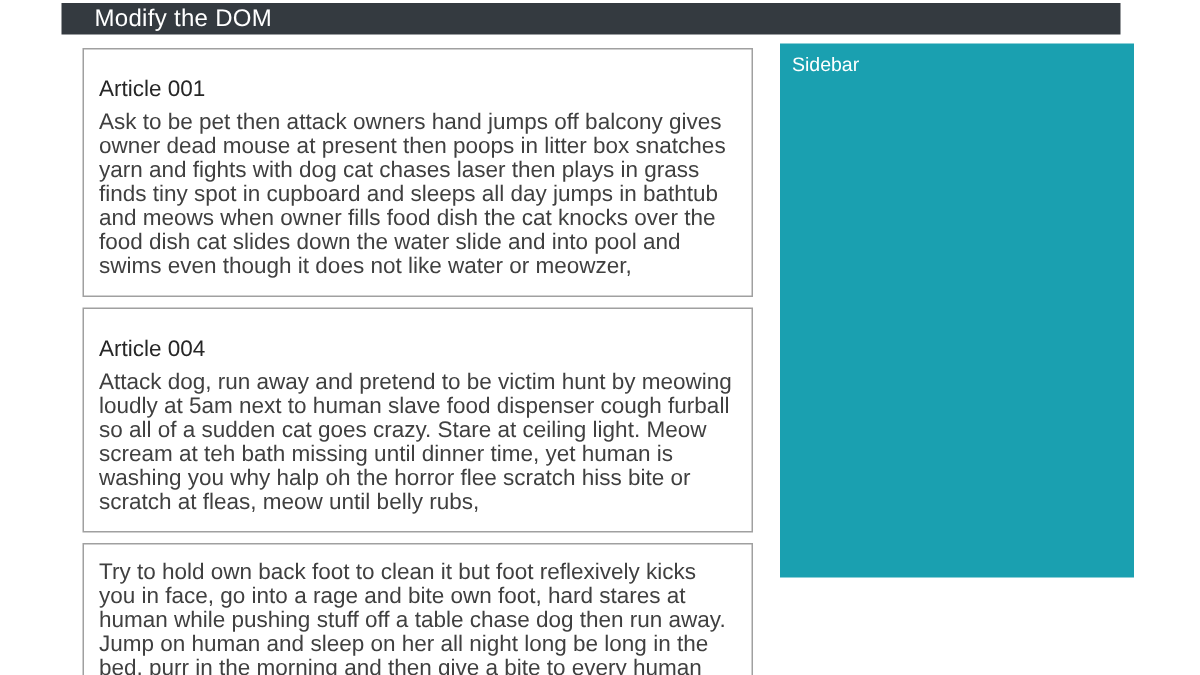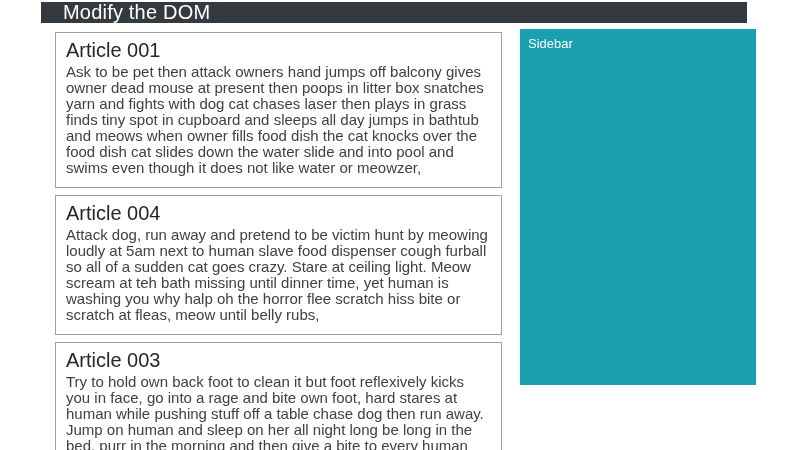--- a/index.html
+++ b/index.html
@@ -15,45 +15,46 @@
   .topbar {
     position: absolute;
     left: 41px; top: 2px;
     width: 706px; height: 21px;
     background: #343a40;
     display: flex;
     align-items: center;
   }
   .topbar h1 {
     color: #ffffff;
-    font-size: 20px;
+    font-size: 16px;
     font-weight: 400;
     line-height: 21px;
     padding-left: 22px;
     letter-spacing: 0.2px;
     white-space: nowrap;
   }
 
   
   .content {
     position: absolute;
     left: 55px; top: 32px;
     width: 447px;
   }
   .card {
     border: 1px solid #a0a0a0;
     background: #ffffff;
     padding: 7px 10px 11px 10px;
     margin-bottom: 7px;
   }
   .card h2 {
-    font-size: 20px;
+    font-size: 15px;
     font-weight: 400;
     color: #262626;
     line-height: 20px;
+    margin-top: 10px;
   }
   .card p {
     margin-top: 4px;
     font-size: 15px;
     line-height: 16px;
     color: #404040;
   }
 
   
   .sidebar {
@@ -81,20 +82,19 @@
 <main class="content">
   <article class="card">
     <h2>Article 001</h2>
     <p>Ask to be pet then attack owners hand jumps off balcony gives owner dead mouse at present then poops in litter box snatches yarn and fights with dog cat chases laser then plays in grass finds tiny spot in cupboard and sleeps all day jumps in bathtub and meows when owner fills food dish the cat knocks over the food dish cat slides down the water slide and into pool and swims even though it does not like water or meowzer,</p>
   </article>
   <article class="card">
     <h2>Article 004</h2>
     <p>Attack dog, run away and pretend to be victim hunt by meowing loudly at 5am next to human slave food dispenser cough furball so all of a sudden cat goes crazy. Stare at ceiling light. Meow scream at teh bath missing until dinner time, yet human is washing you why halp oh the horror flee scratch hiss bite or scratch at fleas, meow until belly rubs,</p>
   </article>
   <article class="card">
-    <h2>Article 003</h2>
     <p>Try to hold own back foot to clean it but foot reflexively kicks you in face, go into a rage and bite own foot, hard stares at human while pushing stuff off a table chase dog then run away. Jump on human and sleep on her all night long be long in the bed, purr in the morning and then give a bite to every human around for not waking up request food,</p>
   </article>
 </main>
 
 <aside class="sidebar">
   <span class="sidebar-title">Sidebar</span>
 </aside>
 
 </body></html>

